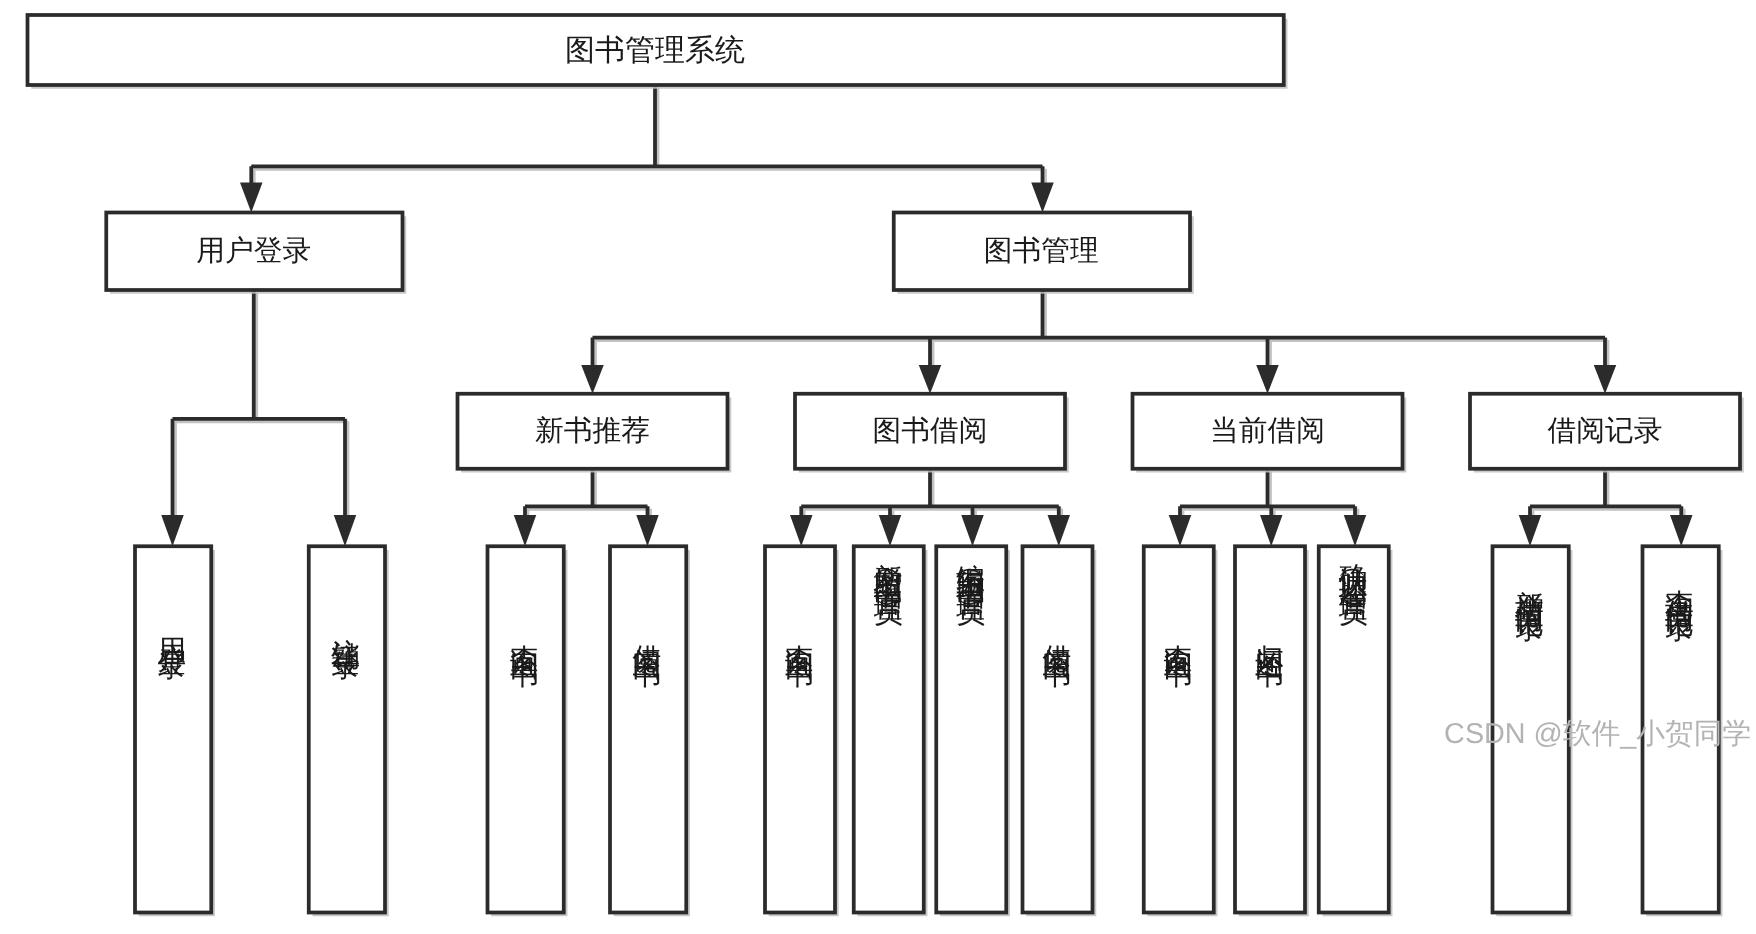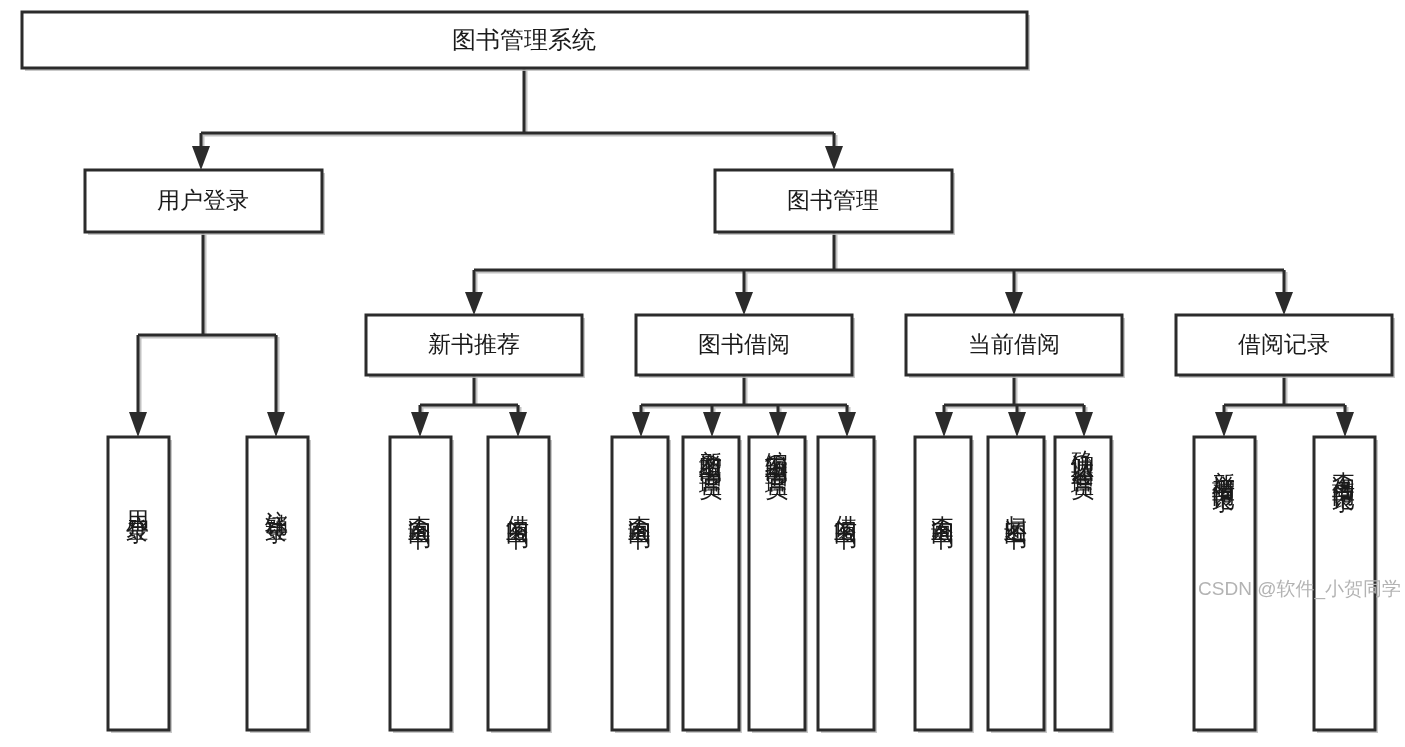--- a/index.html
+++ b/index.html
@@ -68,21 +68,21 @@
     writing-mode: vertical-rl;
     text-orientation: upright;
     text-anchor: middle;
     letter-spacing: 4px;
   }
   .watermark {
     position: absolute;
     right: 8px;
     bottom: 6px;
     font-family: "Liberation Sans", "DejaVu Sans", sans-serif;
-    font-size: 19px;
+    font-size: 23px;
     color: #b3b3b3;
     white-space: nowrap;
     pointer-events: none;
     user-select: none;
   }
 </style>
 </head>
 <body>
 
 <div id="diagram-root">

